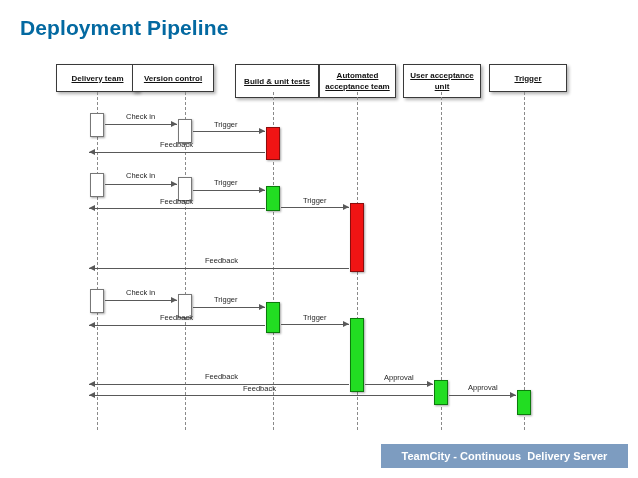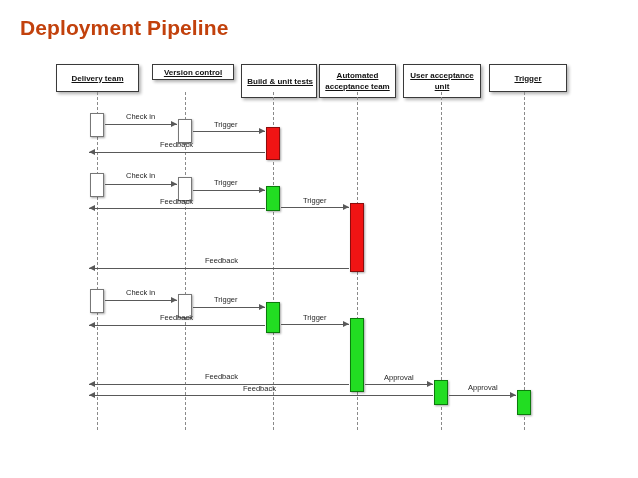--- a/index.html
+++ b/index.html
@@ -18,21 +18,21 @@
     position: absolute;
     inset: 0;
     background: #ffffff;
   }
   #page-title {
     position: absolute;
     left: 20px;
     top: 16px;
     font-size: 21px;
     font-weight: bold;
-    color: #c2410c;
+    color: #0369a1;
     letter-spacing: 0.1px;
     white-space: nowrap;
   }
   #diagram {
     position: absolute;
     left: 0;
     top: 0;
     width: 638px;
     height: 478px;
     padding-left: 8px;
@@ -124,25 +124,25 @@
 
 <div id="slide">
 
   <div id="page-title">Deployment Pipeline</div>
 
   <div id="diagram">
       <div class="lane-head" style="left: 56px; top: 64px; width: 83px; height: 28px;">
         <span>Delivery team</span>
       </div>
       <div class="lifeline" style="left: 97px; top: 92px; height: 338px;"></div>
-      <div class="lane-head" style="left: 152px; top: 64px; width: 82px; height: 16px;">
+      <div class="lane-head" style="left: 132px; top: 64px; width: 82px; height: 28px;">
         <span>Version control</span>
       </div>
       <div class="lifeline" style="left: 185px; top: 92px; height: 338px;"></div>
-      <div class="lane-head" style="left: 241px; top: 64px; width: 76px; height: 34px; justify-content: flex-end;">
+      <div class="lane-head" style="left: 235px; top: 64px; width: 84px; height: 34px;">
         <span>Build &amp; unit tests</span>
       </div>
       <div class="lifeline" style="left: 273px; top: 92px; height: 338px;"></div>
       <div class="lane-head" style="left: 319px; top: 64px; width: 77px; height: 34px;">
         <span>Automated acceptance team</span>
       </div>
       <div class="lifeline" style="left: 357px; top: 92px; height: 338px;"></div>
       <div class="lane-head" style="left: 403px; top: 64px; width: 78px; height: 34px;">
         <span>User acceptance unit</span>
       </div>
@@ -207,14 +207,17 @@
       <div class="arrowhead right" style="top: 381px; left: 427px;"></div>
       <div class="msg-label" style="left: 384px; top: 373px;">Approval</div>
       <div class="msg" style="left: 89px; top: 395px; width: 344px;"></div>
       <div class="arrowhead left" style="top: 392px; left: 89px;"></div>
       <div class="msg-label" style="left: 243px; top: 384px;">Feedback</div>
       <div class="msg" style="left: 449px; top: 395px; width: 67px;"></div>
       <div class="arrowhead right" style="top: 392px; left: 510px;"></div>
       <div class="msg-label" style="left: 468px; top: 383px;">Approval</div>
     </div>
 
+  <div id="footer-banner">
+    <span>TeamCity - Continuous  Delivery Server</span>
+  </div>
 
 </div>
 
 </body></html>

